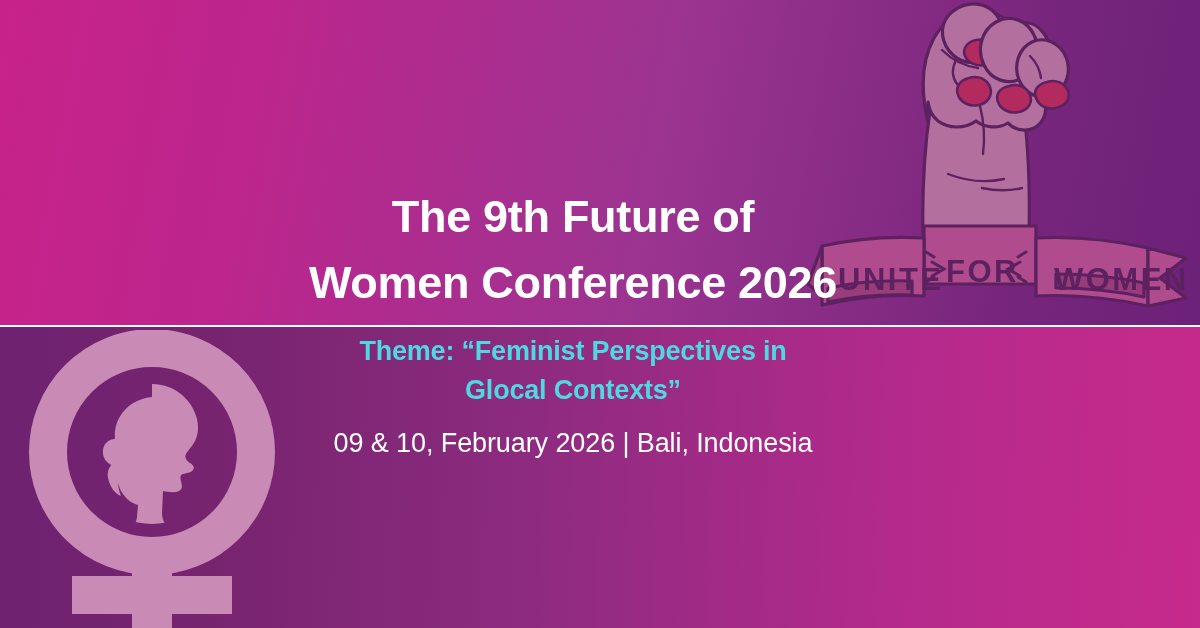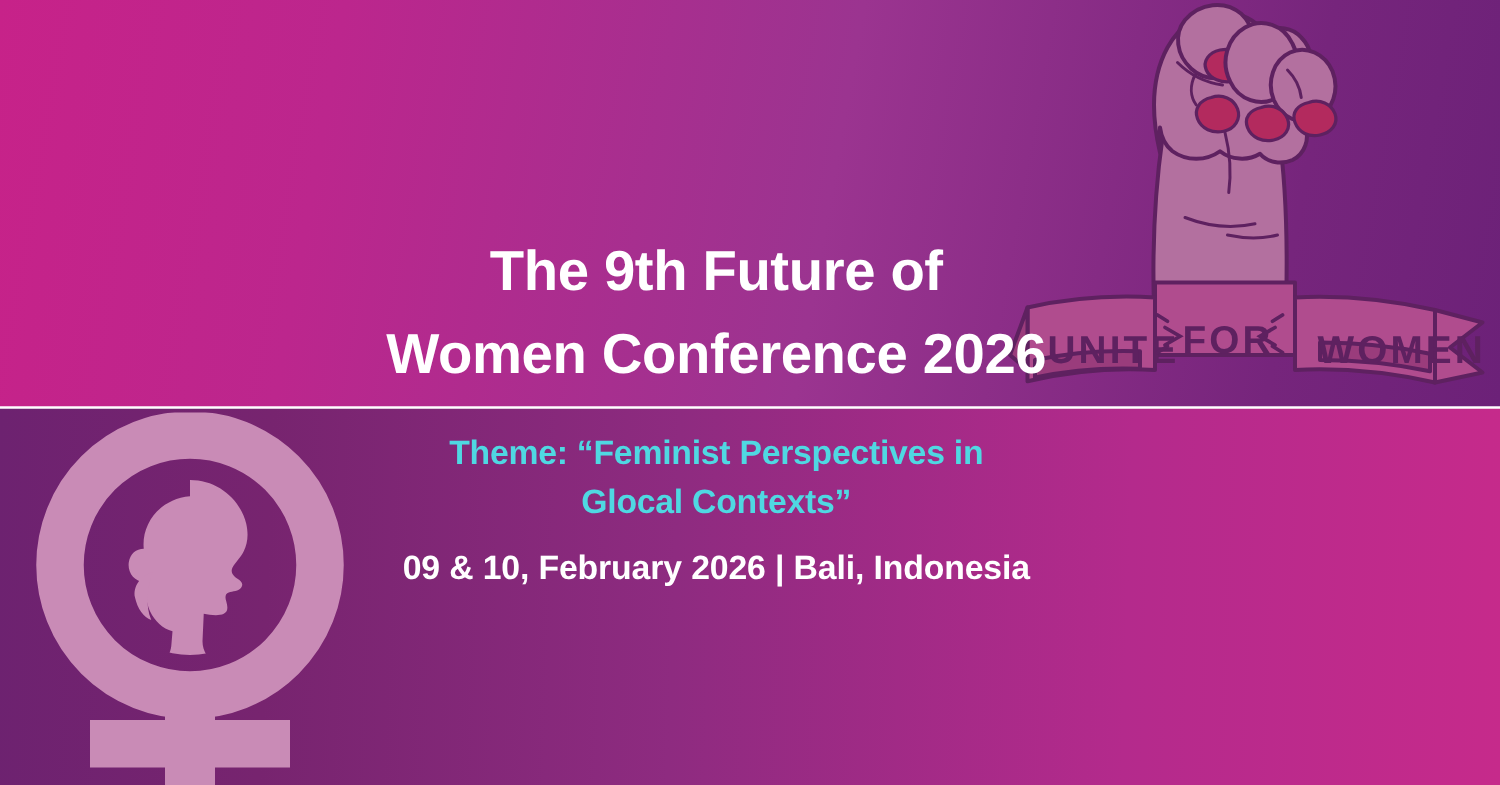--- a/index.html
+++ b/index.html
@@ -76,27 +76,27 @@
     letter-spacing: -0.3px;
     margin: 16px;
     white-space: pre-line;
   }
   .theme {
     color: #4FD8E2;
     font-size: 27px;
     font-weight: bold;
     line-height: 1.42;
     letter-spacing: -0.2px;
-    margin: 28px 0 0 0;
+    margin: 17px 0 0 0;
     white-space: pre-line;
   }
   .date-line {
     color: #ffffff;
     font-size: 27px;
-    font-weight: bold;
+    font-weight: normal;
     letter-spacing: -0.1px;
     margin: 19px 0 0 0;
   }
 </style>
 </head>
 <body>
 
 <div id="banner">
 
   <div class="band band-top"></div>

